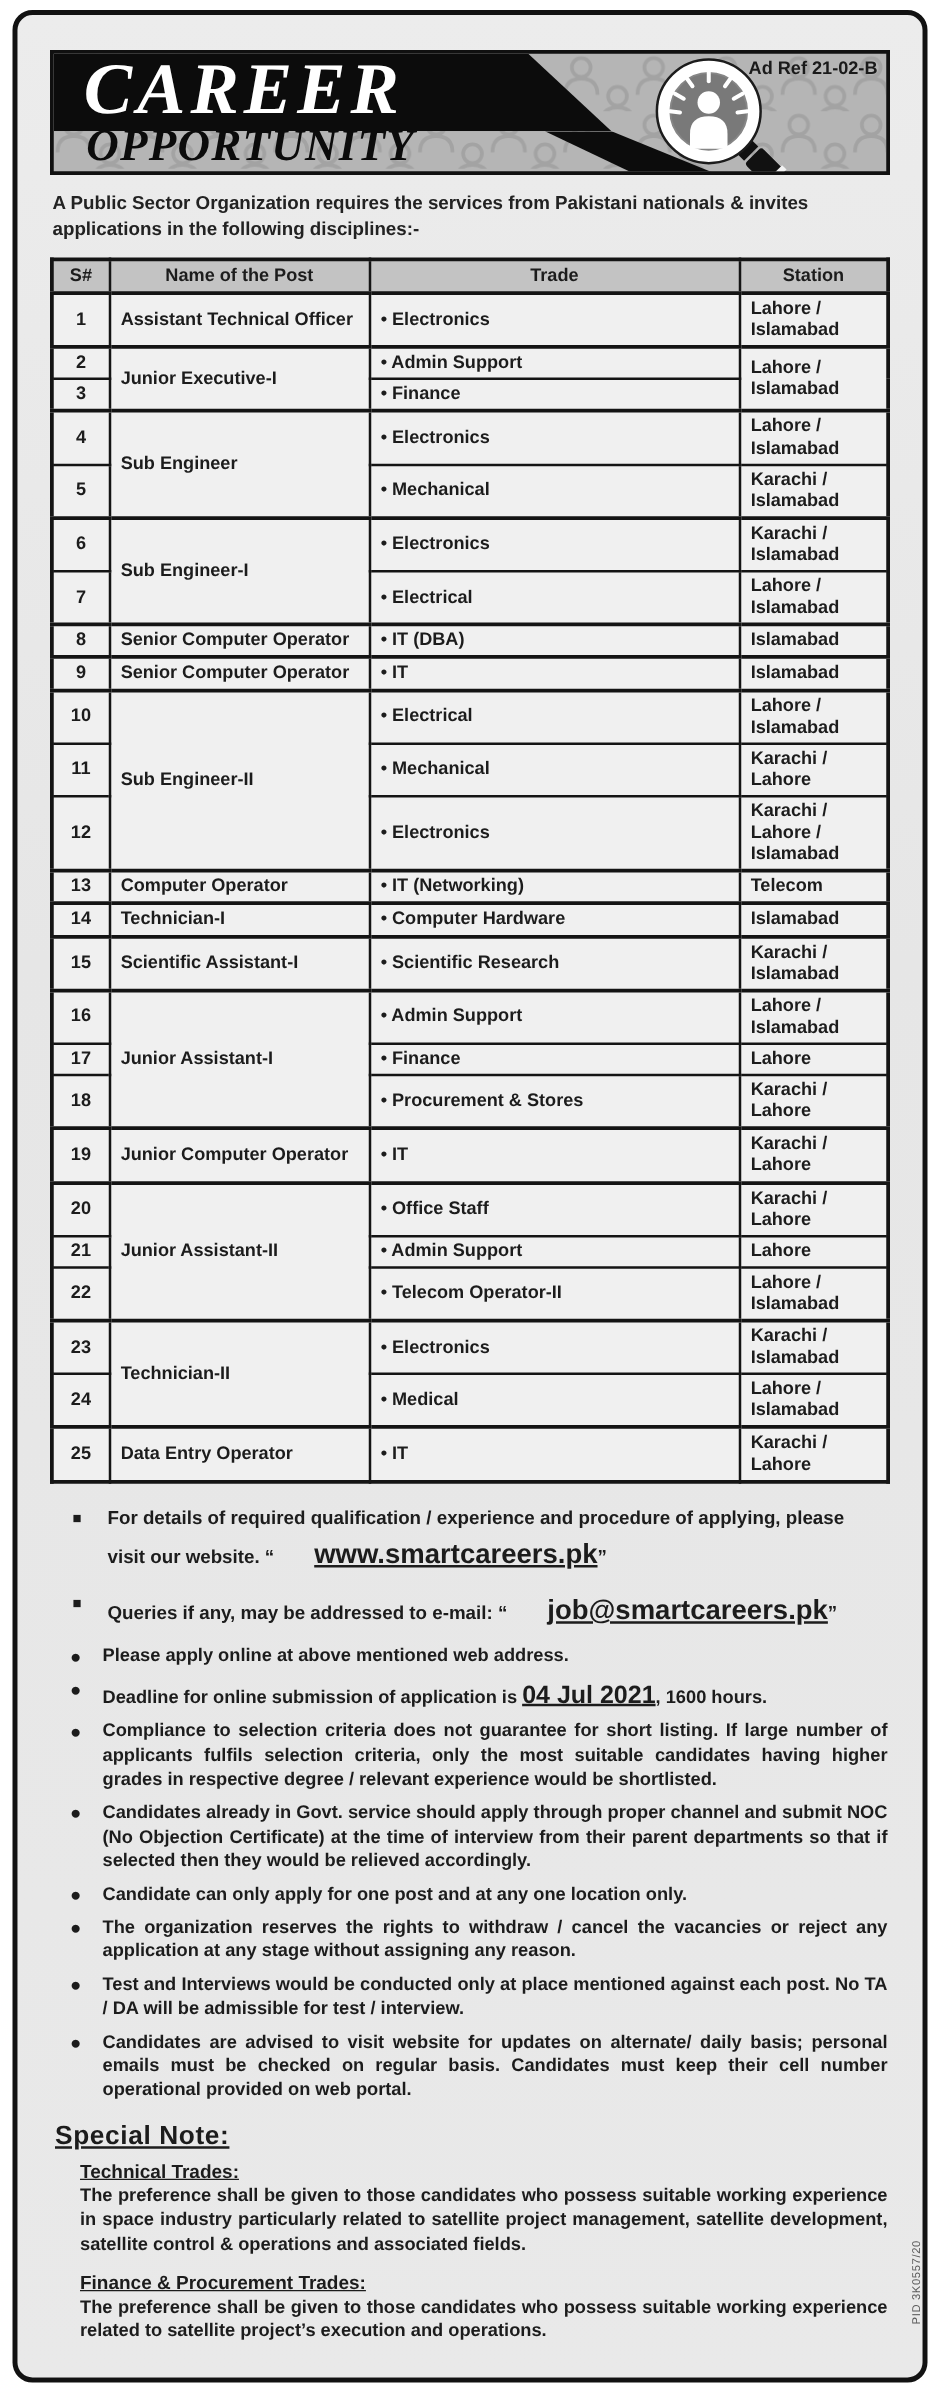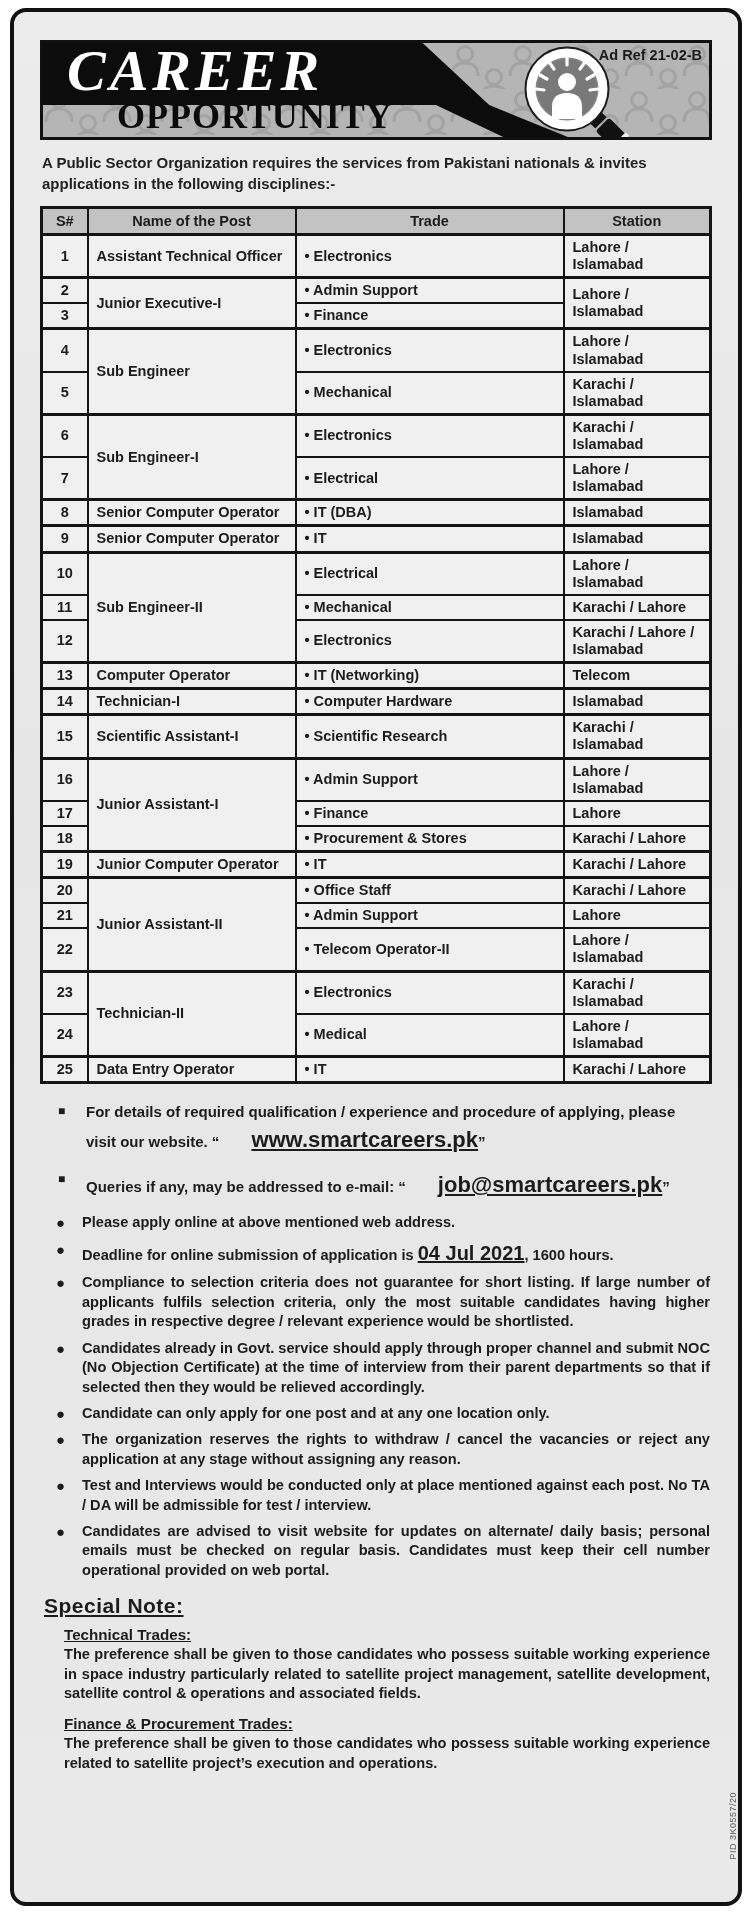--- a/index.html
+++ b/index.html
@@ -16,35 +16,35 @@
   
   .banner { position:relative; height:100px; border:3px solid #101010; background:#b5b5b5; overflow:hidden; margin-bottom:12px; }
   .banner svg.pattern { position:absolute; inset:0; width:100%; height:100%; }
   .banner .black-top { position:absolute; left:0; top:0; width:100%; height:62px; background:#0c0c0c;
     clip-path:polygon(0 0, 57% 0, 67% 100%, 0 100%); }
   .banner .black-swoosh { position:absolute; left:0; top:62px; width:100%; height:38px; background:#0c0c0c;
     clip-path:polygon(59% 0, 67% 0, 81% 100%, 71% 100%); }
   .t-career { position:absolute; left:24px; top:-6px; font-family:"Liberation Serif", serif;
     font-style:italic; font-weight:900; font-size:58px; letter-spacing:4px; color:#ffffff; }
   .t-opportunity { position:absolute; left:26px; top:52px; font-family:"Liberation Serif", serif;
-    font-weight:900; font-size:36px; letter-spacing:1px; color:#0b0b0b;margin-left:48px; }
+    font-style:italic; font-weight:900; font-size:36px; letter-spacing:1px; color:#0b0b0b; }
   .ad-ref { position:absolute; top:4px; right:7px; font-size:14.5px; font-weight:700; color:#1a1a1a;text-align:right; }
   .magnifier { position:absolute; right:26px; top:0; }
 
   
   .intro { font-size:15px; font-weight:700; color:#222; line-height:1.4; margin:2px 2px 12px 2px; }
 
   
   table.jobs { width:100%; border-collapse:collapse; border:3px solid #141414; background:#f0f0f0; }
   table.jobs th { background:#c3c3c3; font-size:14.5px; font-weight:700; padding:4px 4px; border:2px solid #141414; border-bottom-width:3px; }
   table.jobs td { font-size:14.5px; font-weight:700; padding:3px 8px; border:2px solid #141414; background:#f0f0f0; line-height:1.18; vertical-align:middle; }
   table.jobs tr.gs td { border-top-width:3px; }
   td.sn { width:46px; text-align:center; }
   td.post { width:208px; }
-  td.trade { width:268px; }
+  td.trade { width:296px; }
   td.trade span::before { content:"\2022  "; }
   td.station { }
 
   
   .notes { margin:16px 4px 4px 18px; }
   .note-item { display:flex; margin-bottom:11px; }
   .sq { flex:0 0 28px; font-size:12px; line-height:1.5; padding-top:2px; }
   .note-text { font-size:15px; font-weight:700; line-height:1.55; }
   .note-text .lnk { text-decoration:underline; font-size:22px;margin-left:32px; }
 

